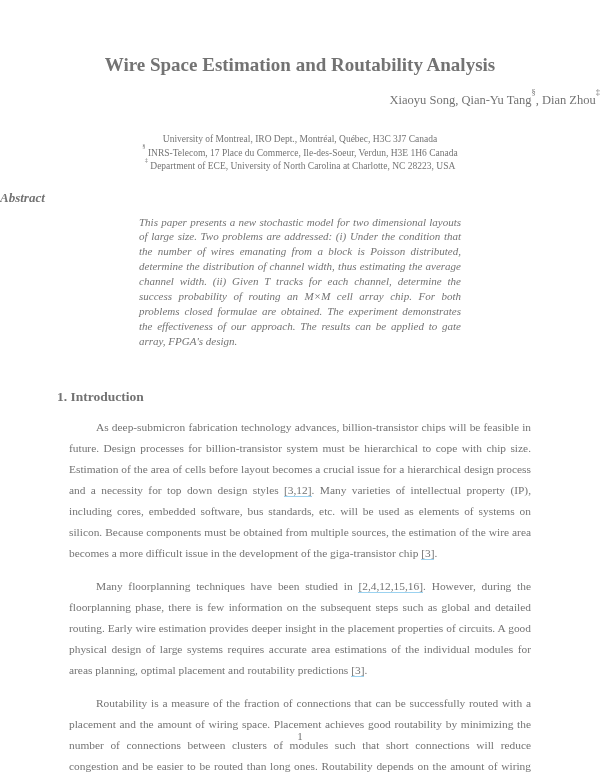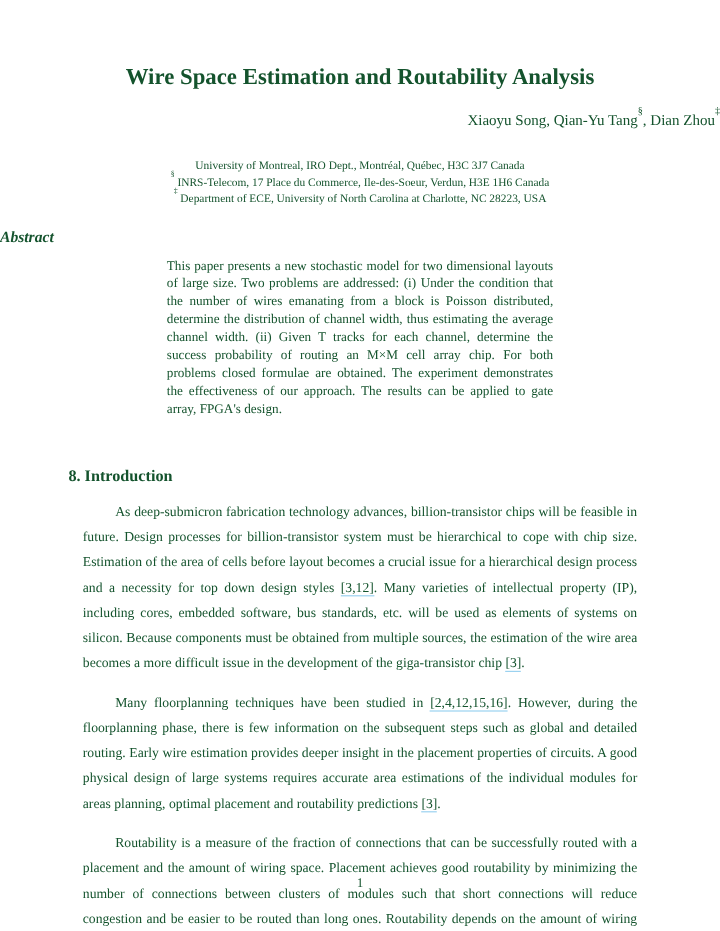--- a/index.html
+++ b/index.html
@@ -5,21 +5,21 @@
   html, body {
     margin: 0;
     padding: 0;
     background: #ffffff;
   }
   .page {
     position: relative;
     width: 600px;
     height: 776px;
     background: #ffffff;
-    color: #14532d;
+    color: #737373;
     font-family: "Liberation Serif", serif;
     overflow: hidden;
     box-sizing: border-box;
     padding-top: 52px;
   }
   .title {
     margin: 0;
     text-align: center;
     font-size: 19px;
     font-weight: bold;
@@ -47,20 +47,21 @@
     margin-top: 16px;
     text-align: left;
     font-size: 13px;
     font-weight: bold;
     font-style: italic;
   }
   .abstract-body {
     width: 322px;
     margin: 9px auto 0 auto;
     font-size: 11px;
+    font-style: italic;
     line-height: 14.9px;
     text-align: justify;
   }
   .main-column {
     padding: 0 57px;
   }
   .section-heading {
     margin: 40px 0 8px 0;
     font-size: 13.5px;
     font-weight: bold;
@@ -98,21 +99,21 @@
       <div class="affil-line"><span>University of Montreal, IRO Dept., Montréal, Québec, H3C 3J7 Canada</span></div>
       <div class="affil-line"><sup>§</sup><span> INRS-Telecom, 17 Place du Commerce, Ile-des-Soeur, Verdun, H3E 1H6 Canada</span></div>
       <div class="affil-line"><sup>‡</sup><span> Department of ECE, University of North Carolina at Charlotte, NC 28223, USA</span></div>
     </div>
 
   <div class="abstract-heading">Abstract</div>
 
   <div class="abstract-body">This paper presents a new stochastic model for two dimensional layouts of large size. Two problems are addressed: (i) Under the condition that the number of wires emanating from a block is Poisson distributed, determine the distribution of channel width, thus estimating the average channel width. (ii) Given T tracks for each channel, determine the success probability of routing an M×M cell array chip. For both problems closed formulae are obtained. The experiment demonstrates the effectiveness of our approach. The results can be applied to gate array, FPGA's design.</div>
 
   <div class="main-column">
-    <h2 class="section-heading">8. Introduction</h2>
+    <h2 class="section-heading">1. Introduction</h2>
     <div class="body-text">
         <p><span>As deep-submicron fabrication technology advances, billion-transistor chips will be feasible in future. Design processes for billion-transistor system must be hierarchical to cope with chip size. Estimation of the area of cells before layout becomes a crucial issue for a hierarchical design process and a necessity for top down design styles </span><span class="cite">[3,12]</span><span>. Many varieties of intellectual property (IP), including cores, embedded software, bus standards, etc. will be used as elements of systems on silicon. Because components must be obtained from multiple sources, the estimation of the wire area becomes a more difficult issue in the development of the giga-transistor chip </span><span class="cite">[3]</span><span>.</span></p>
         <p><span>Many floorplanning techniques have been studied in </span><span class="cite">[2,4,12,15,16]</span><span>. However, during the floorplanning phase, there is few information on the subsequent steps such as global and detailed routing. Early wire estimation provides deeper insight in the placement properties of circuits. A good physical design of large systems requires accurate area estimations of the individual modules for areas planning, optimal placement and routability predictions </span><span class="cite">[3]</span><span>.</span></p>
         <p><span>Routability is a measure of the fraction of connections that can be successfully routed with a placement and the amount of wiring space. Placement achieves good routability by minimizing the number of connections between clusters of modules such that short connections will reduce congestion and be easier to be routed than long ones. Routability depends on the amount of wiring space allocated.</span></p>
       </div>
   </div>
 
   <div class="page-number">1</div>
 
 </div>

